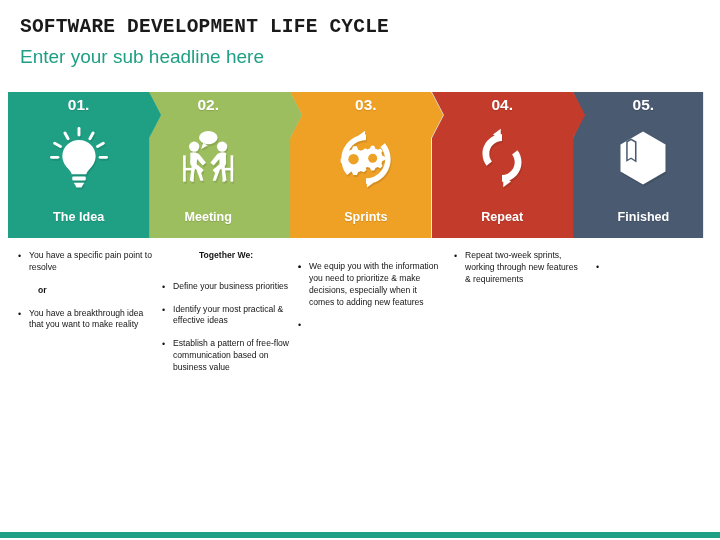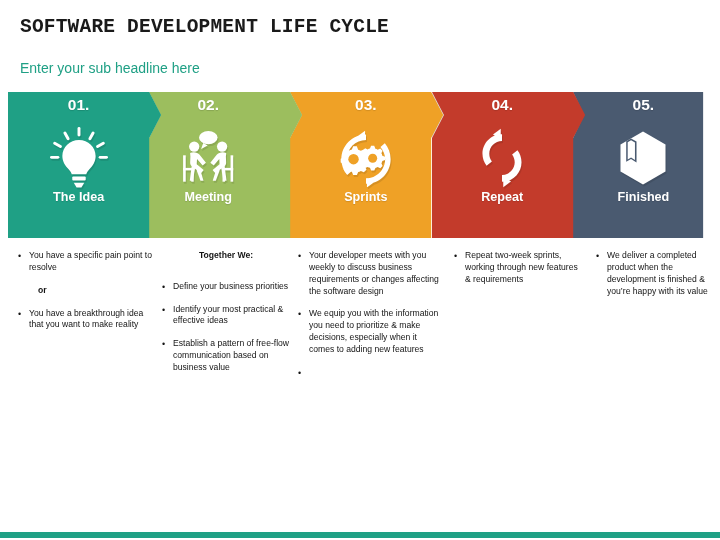--- a/index.html
+++ b/index.html
@@ -24,22 +24,22 @@
     font-size: 19.5px;
     font-weight: bold;
     letter-spacing: 0.2px;
     color: #1a1a1a;
     white-space: nowrap;
     font-family: Liberation Mono, monospace;
   }
   .slide-subtitle {
     position: absolute;
     left: 20px;
-    top: 60px;
-    font-size: 14px;
+    top: 46px;
+    font-size: 19px;
     font-weight: normal;
     color: #1fa085;
     white-space: nowrap;
   }
 
   
   .banner {
     position: absolute;
     left: 8px;
     top: 92px;
@@ -85,21 +85,21 @@
   }
   .card-icon svg {
     display: block;
     filter: drop-shadow(1.5px 2px 0.5px rgba(0,0,0,0.10));
   }
   .card-label {
     color: #ffffff;
     font-size: 12.6px;
     font-weight: bold;
     line-height: 1;
-    margin-top: 0;
+    margin-top: 20px;
     text-shadow: 0 1px 1px rgba(0,0,0,0.13);
   }
 
   
   .columns {
     position: absolute;
     left: 8px;
     top: 250px;
     width: 704px;
     height: 230px;
@@ -306,30 +306,30 @@
     <div class="col" style="left: 152px; width: 132px;">
       <div class="col-heading">Together We:</div>
       <ul class="bullets">
         <li><span class="dot">•</span><span>Define your business priorities</span></li>
         <li><span class="dot">•</span><span>Identify your most practical &amp; effective ideas</span></li>
         <li><span class="dot">•</span><span>Establish a pattern of free-flow communication based on business value</span></li>
       </ul>
     </div>
     <div class="col" style="left: 288px; width: 148px;">
       <ul class="bullets">
-        <li><span class="dot">•</span><span>Your developer meets with you weekly to discuss business requirements or changes affecting the software design</span></li>
+        <li><span class="dot">•</span></li>
         <li><span class="dot">•</span><span>We equip you with the information you need to prioritize &amp; make decisions, especially when it comes to adding new features</span></li>
         <li><span class="dot">•</span></li>
       </ul>
     </div>
     <div class="col" style="left: 444px; width: 128px;">
       <ul class="bullets">
         <li><span class="dot">•</span><span>Repeat two-week sprints, working through new features &amp; requirements</span></li>
       </ul>
     </div>
     <div class="col" style="left: 586px; width: 118px;">
       <ul class="bullets">
-        <li><span class="dot">•</span><span>We deliver a completed product when the development is finished &amp; you’re happy with its value</span></li>
+        <li><span class="dot">•</span></li>
       </ul>
     </div>
   </div>
 
 <div class="footer-bar"></div>
 
 </body></html>

